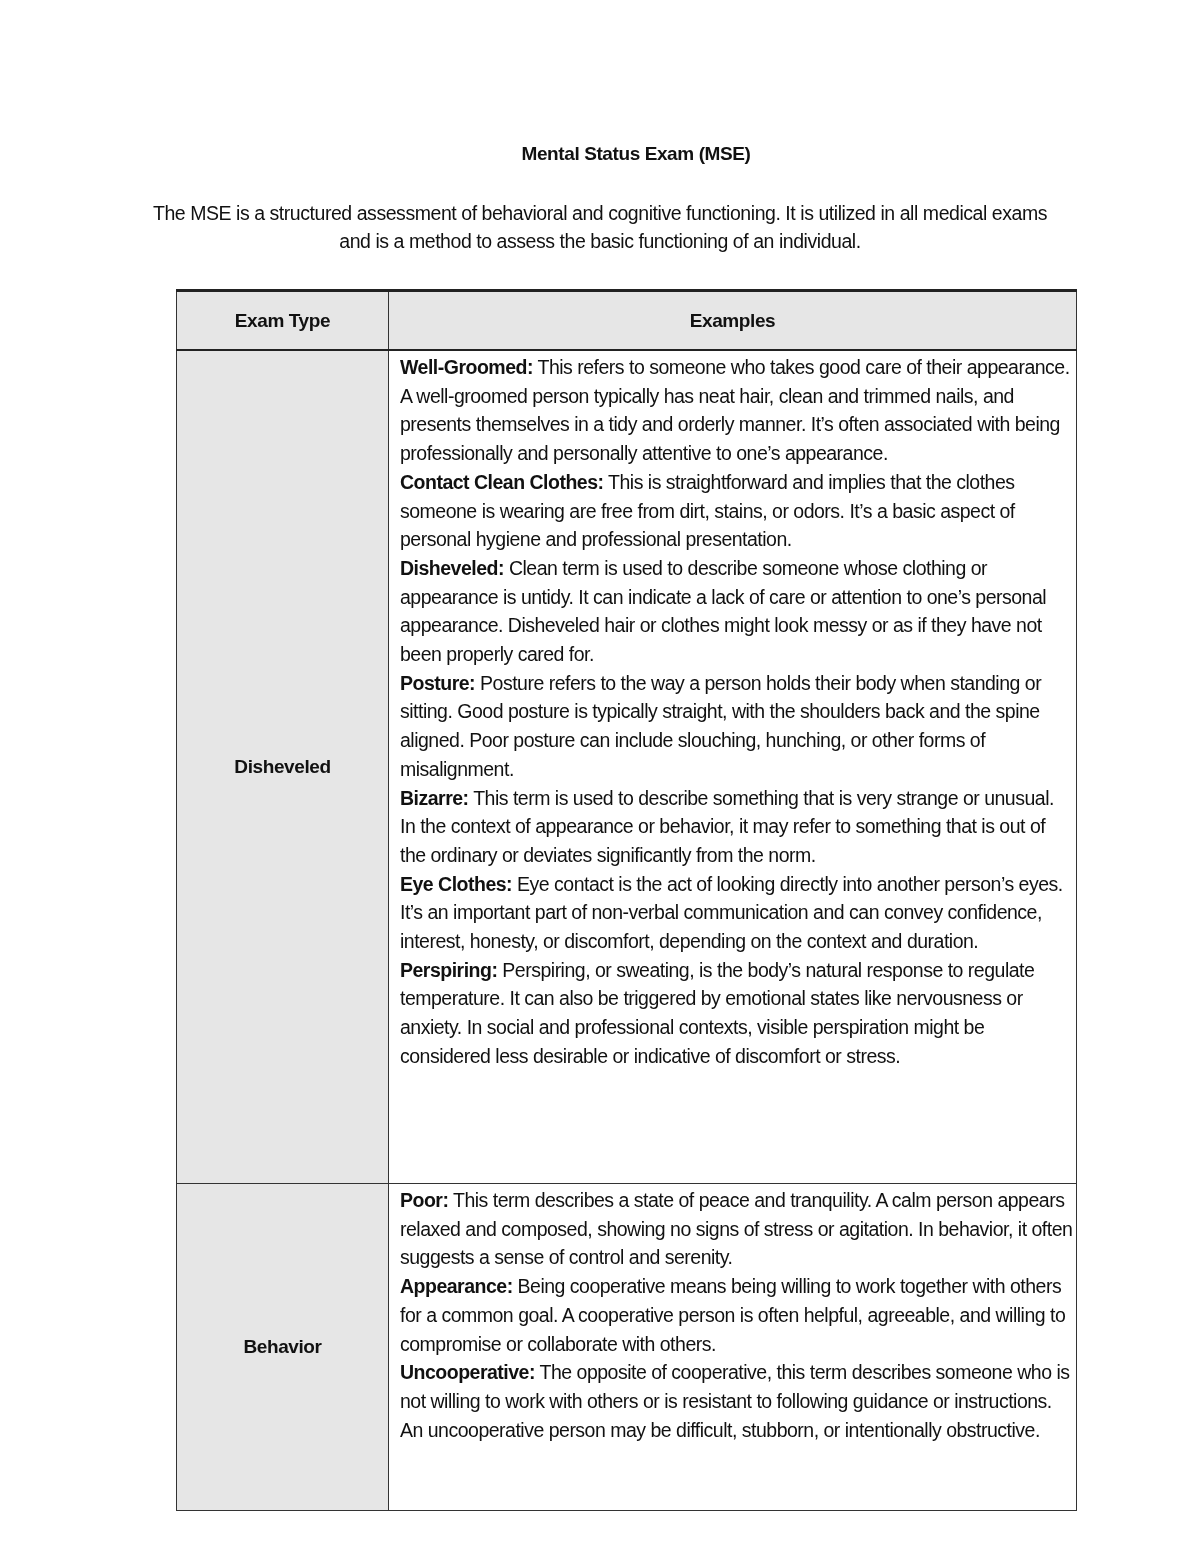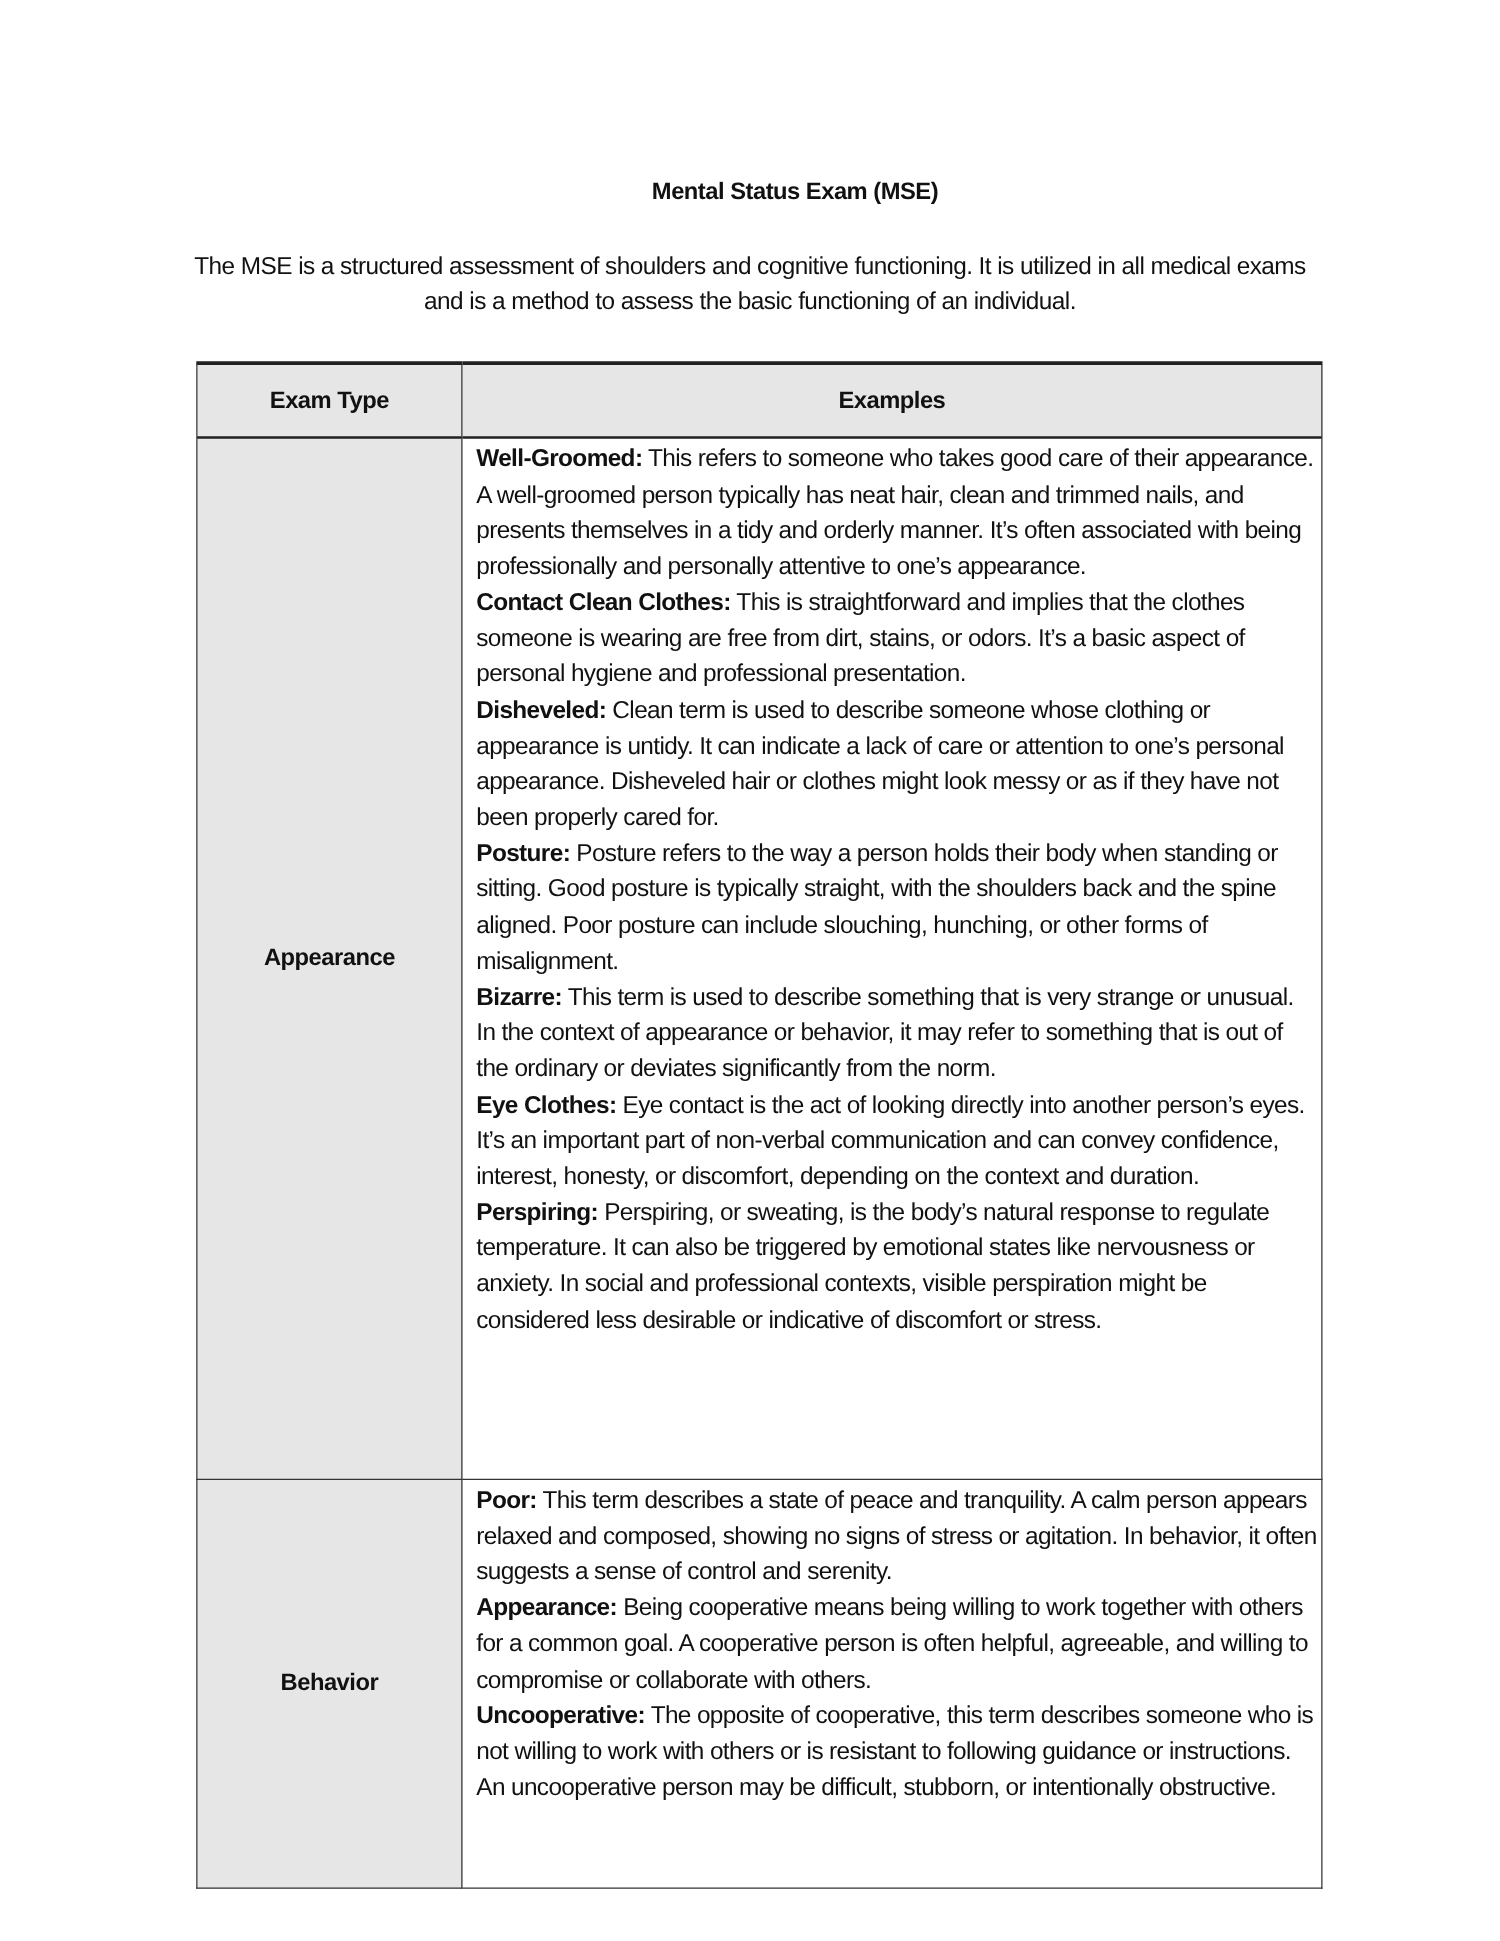--- a/index.html
+++ b/index.html
@@ -1,50 +1,50 @@
 <!DOCTYPE html>
 <html><head>
 <meta charset="utf-8">
 <style>
   html, body { margin: 0; padding: 0; background: #ffffff; }
   body { width: 1200px; height: 1553px; position: relative; font-family: "Liberation Sans", sans-serif; color: #111; }
   .title { position: absolute; top: 143px; left: 0; width: 1200px; text-align: center; font-weight: bold; font-size: 19px; letter-spacing: -0.4px; margin-left: 36px; }
   .intro { position: absolute; top: 199px; left: 150px; width: 900px; text-align: center; font-size: 19.5px; line-height: 28px; letter-spacing: -0.45px; }
-  table.mse { position: absolute; top: 289px; left: 157px; width: 900px; border-collapse: collapse; table-layout: fixed; }
+  table.mse { position: absolute; top: 289px; left: 176px; width: 900px; border-collapse: collapse; table-layout: fixed; }
   table.mse th, table.mse td { border: 1.5px solid #333; }
   table.mse thead th { height: 55px; background: #e6e6e6; font-size: 19px; font-weight: bold; letter-spacing: -0.4px; border-top: 3px solid #222; border-bottom: 2.5px solid #222; }
   col.c1 { width: 212px; }
   col.c2 { width: 688px; }
   td.type { background: #e6e6e6; text-align: center; vertical-align: middle; font-weight: bold; font-size: 19px; letter-spacing: -0.4px; }
   td.examples { vertical-align: top; padding: 2px 2px 4px 11px; font-size: 19.5px; line-height: 28.7px; letter-spacing: -0.5px; margin-left: 23px; }
   .entry { display: block; }
   .term { font-weight: bold; }
   tr.appearance td { height: 826px; }
   tr.behavior td { height: 320px; }
 </style>
 </head>
 <body>
 
 <div class="title">Mental Status Exam (MSE)</div>
-<div class="intro">The MSE is a structured assessment of shoulders and cognitive functioning. It is utilized in all medical exams and is a method to assess the basic functioning of an individual.</div>
+<div class="intro">The MSE is a structured assessment of behavioral and cognitive functioning. It is utilized in all medical exams and is a method to assess the basic functioning of an individual.</div>
 
 <table class="mse">
   <colgroup>
       <col class="c1">
       <col class="c2">
     </colgroup>
   <thead>
     <tr>
       <th>Exam Type</th>
       <th>Examples</th>
     </tr>
   </thead>
   <tbody>
     <tr class="appearance">
-      <td class="type">Appearance</td>
+      <td class="type">Disheveled</td>
       <td class="examples">
         <span class="entry"><span class="term">Well-Groomed:</span><span> This refers to someone who takes good care of their appearance. A well-groomed person typically has neat hair, clean and trimmed nails, and presents themselves in a tidy and orderly manner. It’s often associated with being professionally and personally attentive to one’s appearance.</span></span>
         <span class="entry"><span class="term">Contact Clean Clothes:</span><span> This is straightforward and implies that the clothes someone is wearing are free from dirt, stains, or odors. It’s a basic aspect of personal hygiene and professional presentation.</span></span>
         <span class="entry"><span class="term">Disheveled:</span><span> Clean term is used to describe someone whose clothing or appearance is untidy. It can indicate a lack of care or attention to one’s personal appearance. Disheveled hair or clothes might look messy or as if they have not been properly cared for.</span></span>
         <span class="entry"><span class="term">Posture:</span><span> Posture refers to the way a person holds their body when standing or sitting. Good posture is typically straight, with the shoulders back and the spine aligned. Poor posture can include slouching, hunching, or other forms of misalignment.</span></span>
         <span class="entry"><span class="term">Bizarre:</span><span> This term is used to describe something that is very strange or unusual. In the context of appearance or behavior, it may refer to something that is out of the ordinary or deviates significantly from the norm.</span></span>
         <span class="entry"><span class="term">Eye Clothes:</span><span> Eye contact is the act of looking directly into another person’s eyes. It’s an important part of non-verbal communication and can convey confidence, interest, honesty, or discomfort, depending on the context and duration.</span></span>
         <span class="entry"><span class="term">Perspiring:</span><span> Perspiring, or sweating, is the body’s natural response to regulate temperature. It can also be triggered by emotional states like nervousness or anxiety. In social and professional contexts, visible perspiration might be considered less desirable or indicative of discomfort or stress.</span></span>
       </td>
     </tr>

